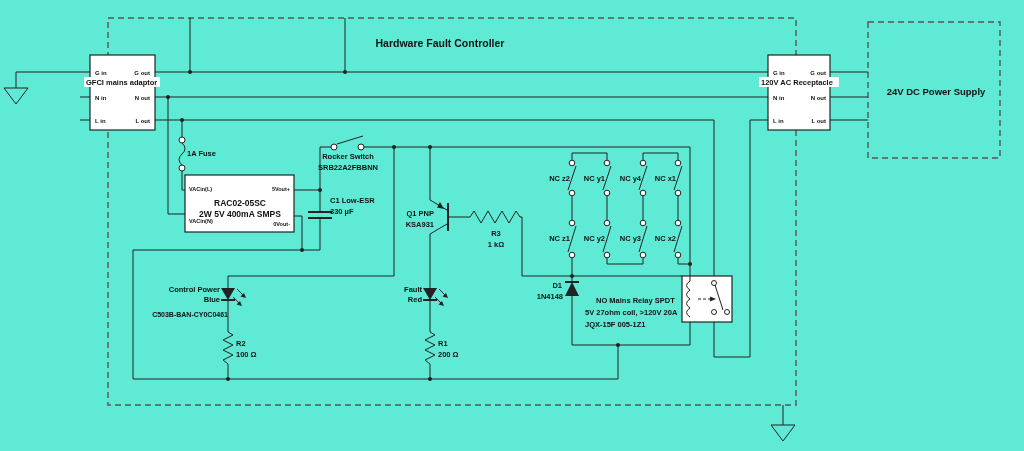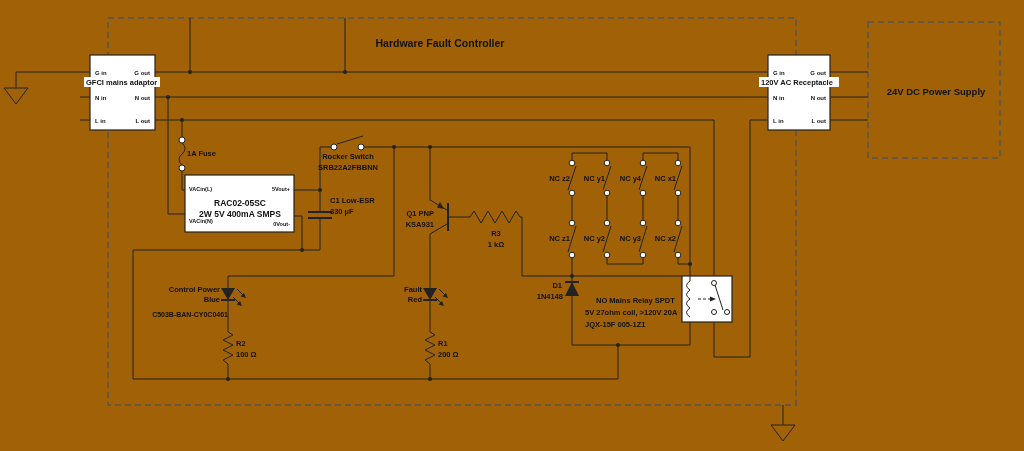--- a/index.html
+++ b/index.html
@@ -1,16 +1,16 @@
 <!DOCTYPE html>
 <html><head>
 <meta charset="utf-8">
 <style>
   html,body{margin:0;padding:0;background:#ffffff;}
-  .page{width:1024px;height:451px;position:relative;background:#a16207;overflow:hidden;}
+  .page{width:1024px;height:451px;position:relative;background:#5eead4;overflow:hidden;}
   svg{display:block;}
   text{font-family:"Liberation Sans","DejaVu Sans",sans-serif;font-weight:bold;fill:#111;}
   .t6{font-size:6px;}
   .t55{font-size:5.5px;}
   .t7{font-size:7px;}
   .t75{font-size:7.5px;}
   .t85{font-size:8.5px;}
   .t95{font-size:9.5px;}
   .t105{font-size:10.5px;}
   .w{stroke:#222;stroke-width:1;fill:none;}

